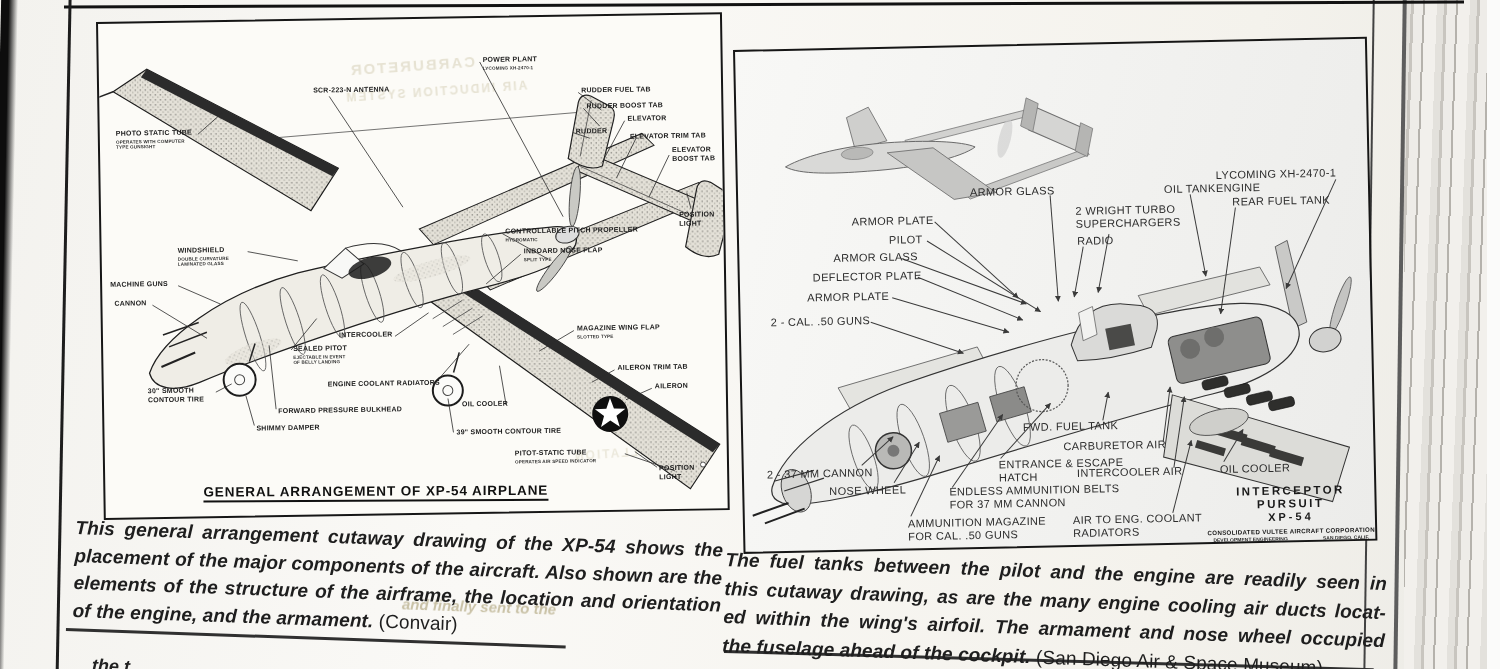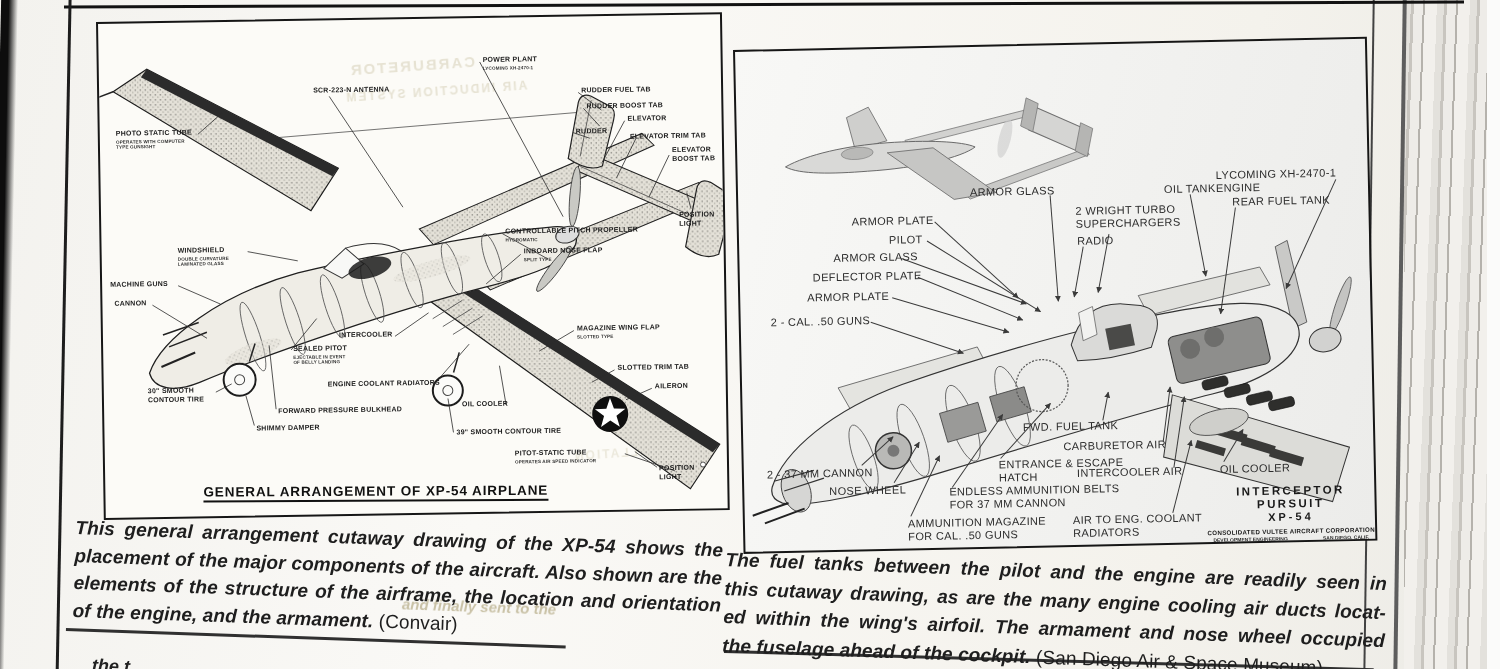--- a/index.html
+++ b/index.html
@@ -249,21 +249,21 @@
         <div class="lbl lbl-l" style="left: 190px; top: 324px;">
           <div class="lt">SEALED PITOT</div>
           <div class="ls">EJECTABLE IN EVENT
 OF BELLY LANDING</div>
         </div>
         <div class="lbl lbl-l" style="left: 474px; top: 308px;">
           <div class="lt">MAGAZINE WING FLAP</div>
           <div class="ls">SLOTTED TYPE</div>
         </div>
         <div class="lbl lbl-l" style="left: 514px; top: 348px;">
-          <div class="lt">SLOTTED TRIM TAB</div>
+          <div class="lt">AILERON TRIM TAB</div>
         </div>
         <div class="lbl lbl-l" style="left: 224px; top: 360px;">
           <div class="lt">ENGINE COOLANT RADIATORS</div>
         </div>
         <div class="lbl lbl-l" style="left: 551px; top: 367px;">
           <div class="lt">AILERON</div>
         </div>
         <div class="lbl lbl-l" style="left: 44px; top: 364px;">
           <div class="lt">30" SMOOTH
 CONTOUR TIRE</div>

